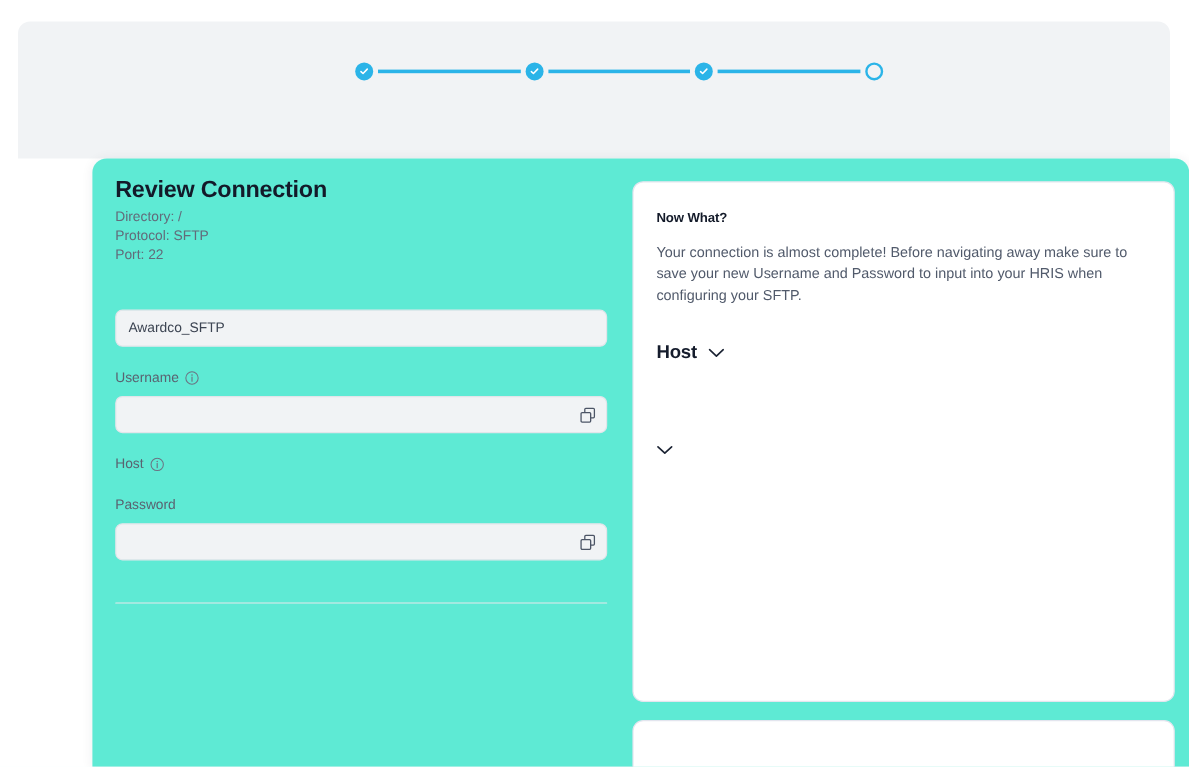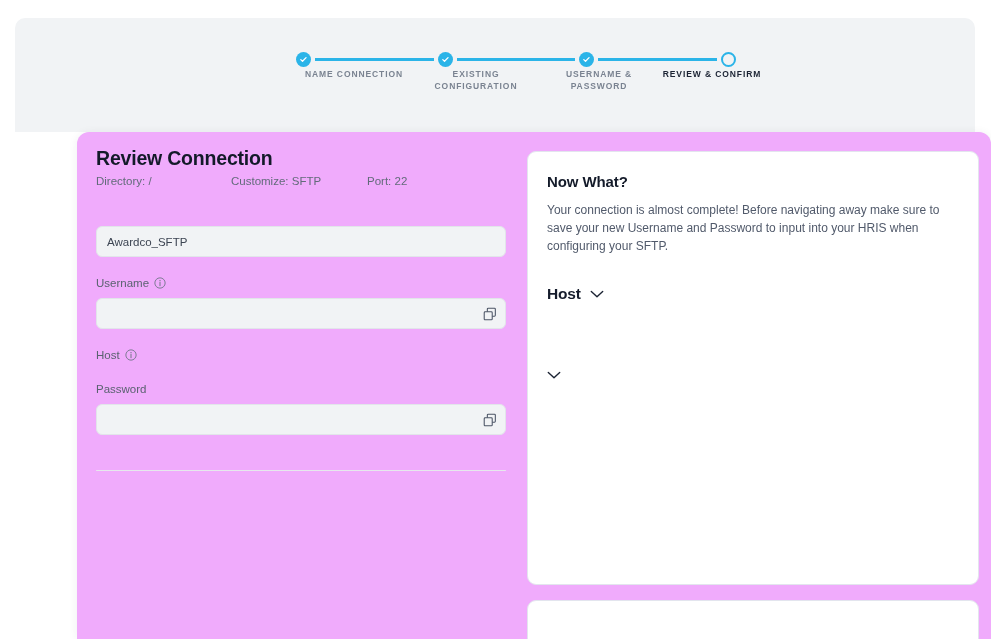--- a/index.html
+++ b/index.html
@@ -102,21 +102,21 @@
   .sl2 { left: 240px; width: 126px; }
   .sl3 { left: 366px; width: 100px; }
 
   
   #card {
     position: absolute;
     left: 77px;
     top: 132px;
     width: 914px;
     height: 507px;
-    background: #f0abfc;
+    background: #5eead4;
     border-top-left-radius: 12px;
     border-top-right-radius: 12px;
     box-shadow: 0 1px 10px rgba(30,40,60,0.07);
   }
 
   
   #form-col {
     position: absolute;
     left: 19px;
     top: 14px;
@@ -130,20 +130,21 @@
     letter-spacing: -0.2px;
     line-height: 24px;
   }
 
   #meta-row {
     margin-top: 3px;
     display: flex;
     font-size: 11.5px;
     color: #626b7a;
     line-height: 16px;
+    flex-direction: column;
   }
   .meta-dir   { width: 135px; }
   .meta-proto { width: 136px; }
   .meta-port  { width: 100px; }
 
   .field { margin-top: 18px; }
   .field.first { margin-top: 37px; }
 
   .field-label {
     display: flex;
@@ -206,21 +207,21 @@
     top: 19px;
     width: 452px;
     height: 434px;
     background: #ffffff;
     border: 1px solid #e3e5ee;
     border-radius: 9px;
     padding: 20px 20px 0 19px;
   }
 
   #now-what-title {
-    font-size: 15px;
+    font-size: 11px;
     font-weight: bold;
     color: #131a29;
     line-height: 20px;
     letter-spacing: -0.1px;
   }
 
   #now-what-body {
     margin-top: 9px;
     font-size: 12px;
     color: #515a6b;
@@ -287,38 +288,31 @@
       <span class="node">
         <svg width="9" height="9" viewBox="0 0 12 12" aria-hidden="true">
           <path d="M2.4 6.2 L4.7 8.4 L9.4 3.5" fill="none" stroke="#ffffff" stroke-width="1.7" stroke-linecap="round" stroke-linejoin="round"></path>
         </svg>
       </span>
       <span class="bar"></span>
 
       <span class="node hollow"></span>
     </div>
 
-    <div class="step-labels">
-      <div class="step-label sl0">NAME CONNECTION</div>
-      <div class="step-label sl1">EXISTING
-CONFIGURATION</div>
-      <div class="step-label sl2">USERNAME &amp; PASSWORD</div>
-      <div class="step-label sl3 active">REVIEW &amp; CONFIRM</div>
-    </div>
   </div>
 
   <div id="card">
 
     <div id="form-col">
 
       <div id="page-title">Review Connection</div>
 
       <div id="meta-row">
         <span class="meta-dir">Directory: /</span>
-        <span class="meta-proto">Customize: SFTP</span>
+        <span class="meta-proto">Protocol: SFTP</span>
         <span class="meta-port">Port: 22</span>
       </div>
 
       <div class="field first">
         <div class="input-wrap">
           <input class="input-box" type="text" value="Awardco_SFTP" style="">
         </div>
       </div>
 
       <div class="field">

